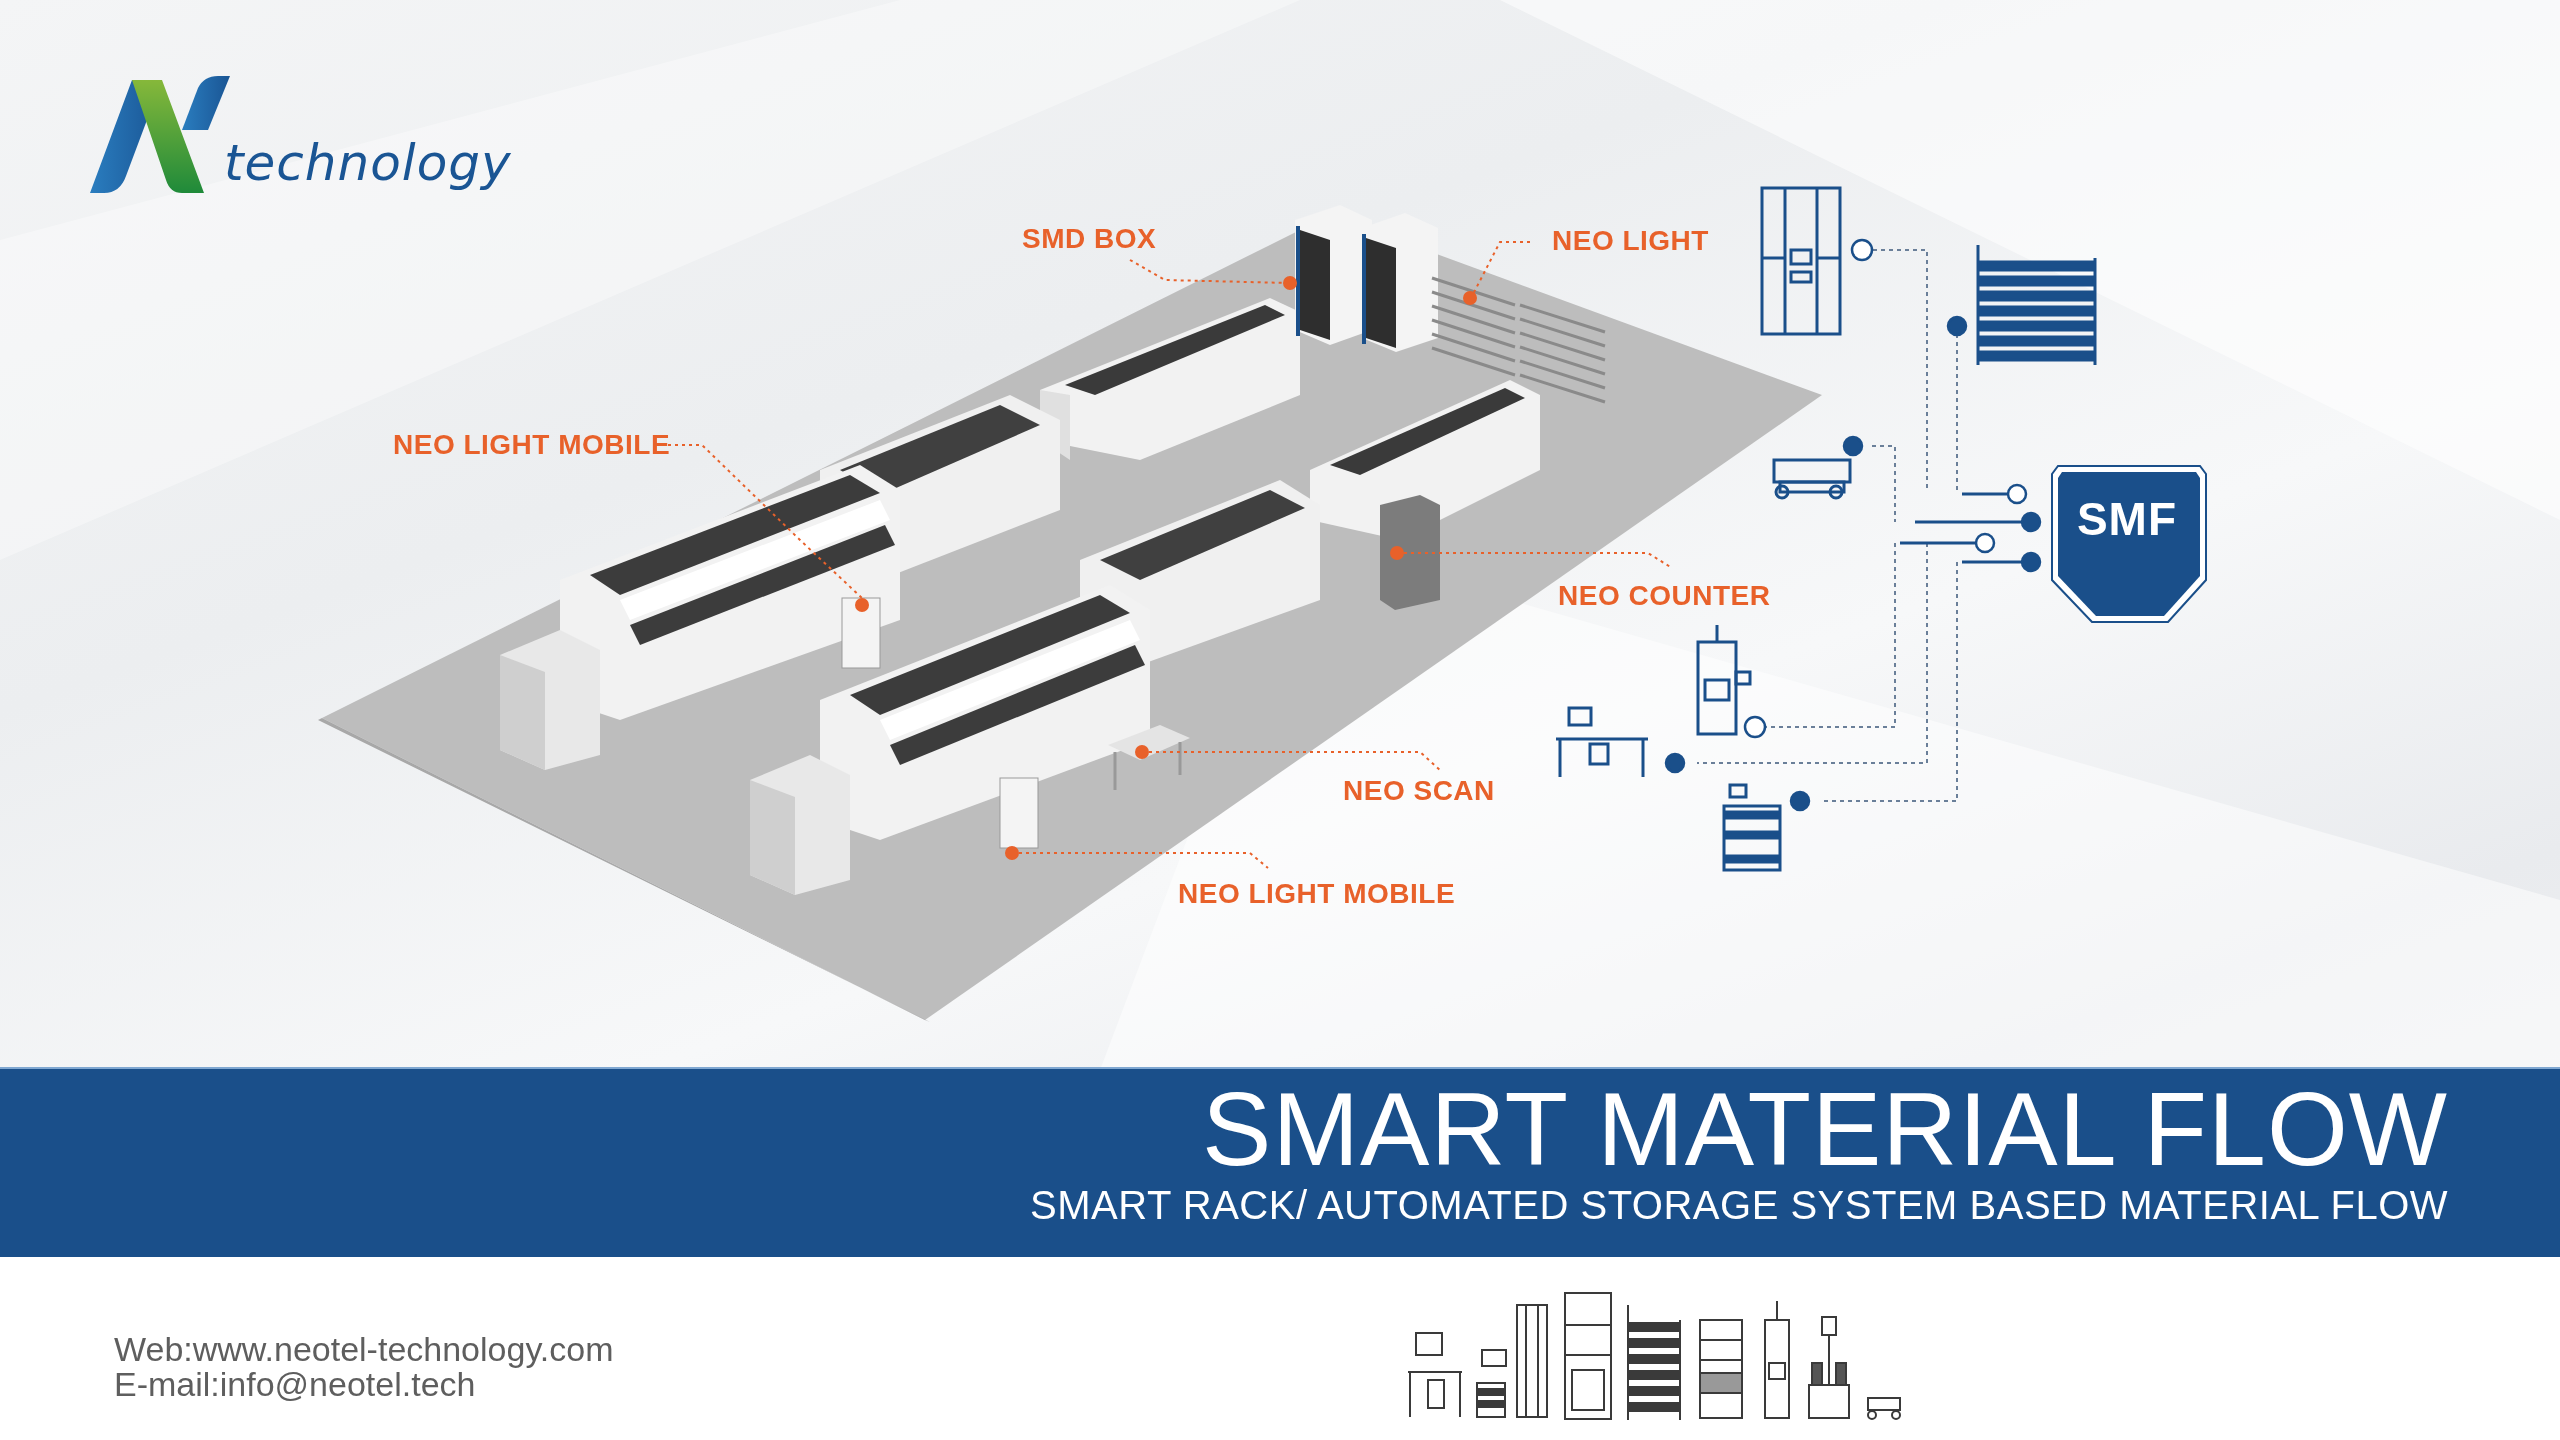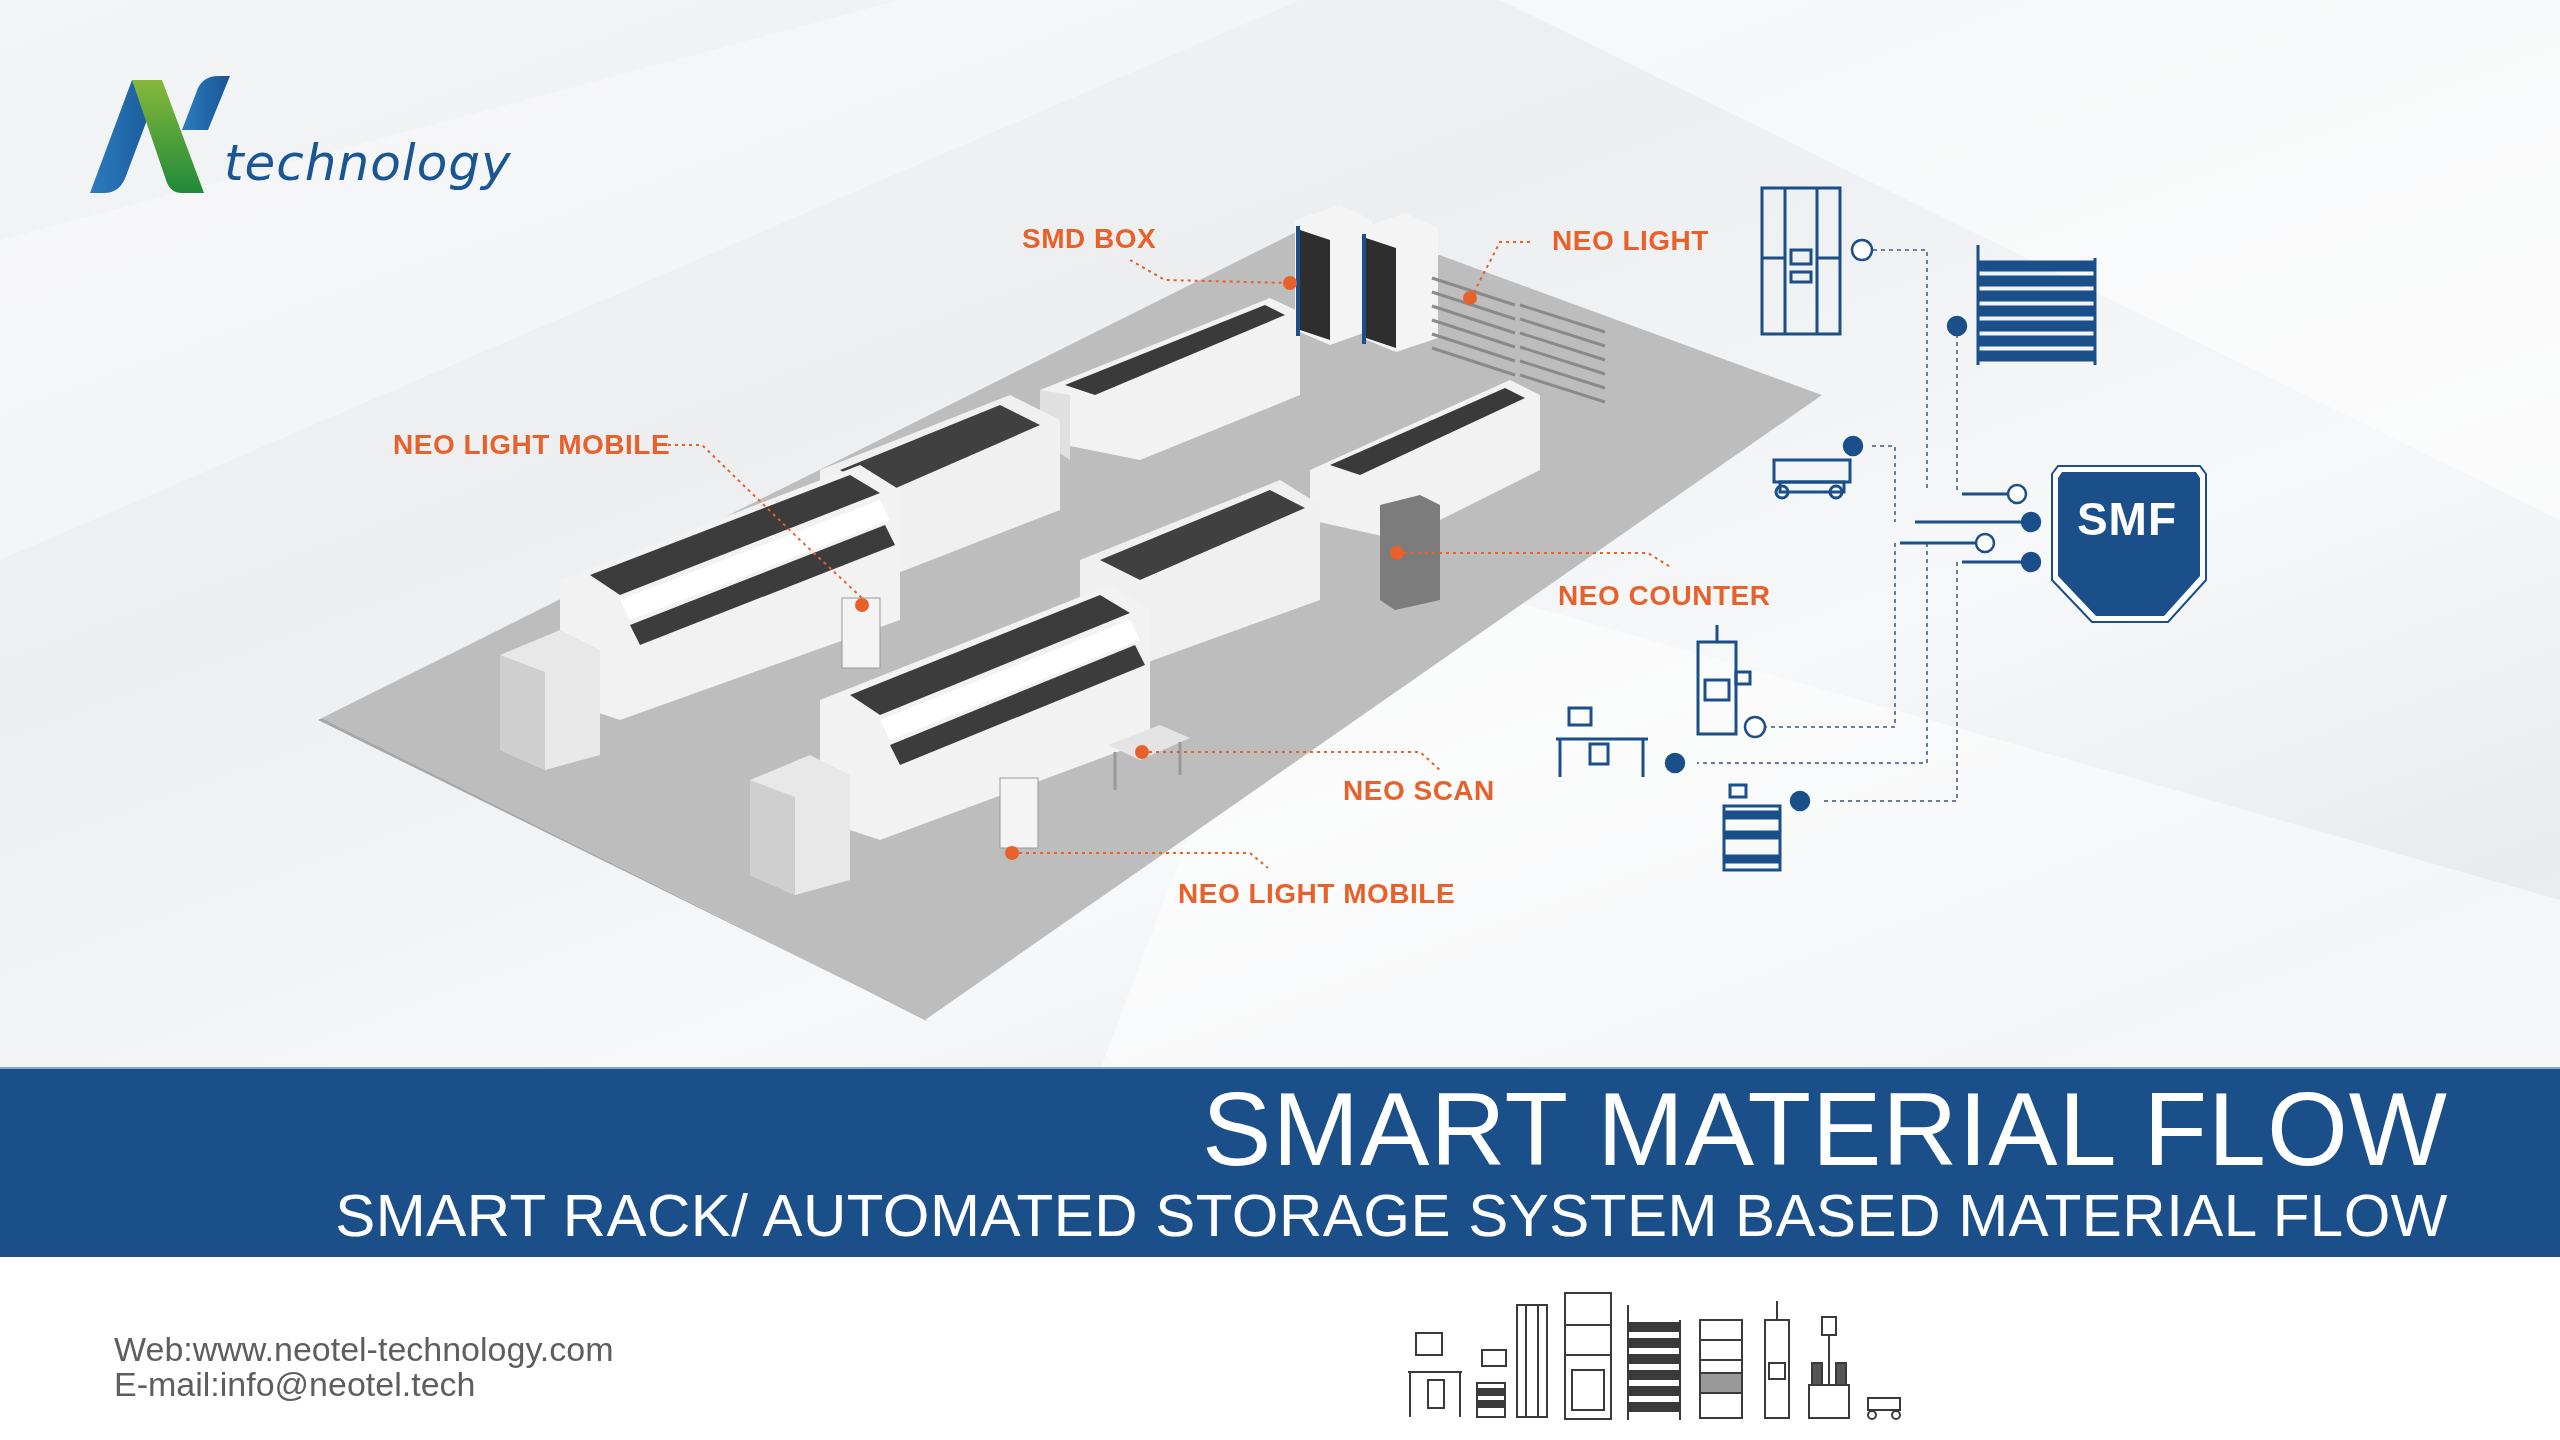--- a/index.html
+++ b/index.html
@@ -39,21 +39,21 @@
   .band {
     position:absolute; left:0; top:1067px; width:2560px; height:188px; background:#1a4f8a;
     border-top:2px solid #7fa7d1; border-bottom:2px solid #7fa7d1;
   }
   .band-title {
     position:absolute; right:112px; top:1072px; color:#fff; font-weight:normal; font-size:104px;
     letter-spacing:1px; line-height:1.1; white-space:nowrap;
     font-family:"Liberation Sans", sans-serif;
   }
   .band-subtitle {
-    position:absolute; right:112px; top:1183px; color:#fff; font-size:60px; line-height:1.1;
+    position:absolute; right:112px; top:1183px; color:#fff; font-size:40px; line-height:1.1;
     white-space:nowrap; letter-spacing:0.5px; font-family:"Liberation Sans", sans-serif;
   }
   
   .footer { position:absolute; left:0; top:1257px; width:2560px; height:183px; background:#ffffff; }
   .contact-line {
     position:absolute; left:114px; font-size:34px; color:#5e5e5e; white-space:nowrap;
     font-family:"Liberation Sans", sans-serif;
   }
   .icon-strip { position:absolute; left:1400px; top:1285px; width:1100px; height:150px; }
 </style>

